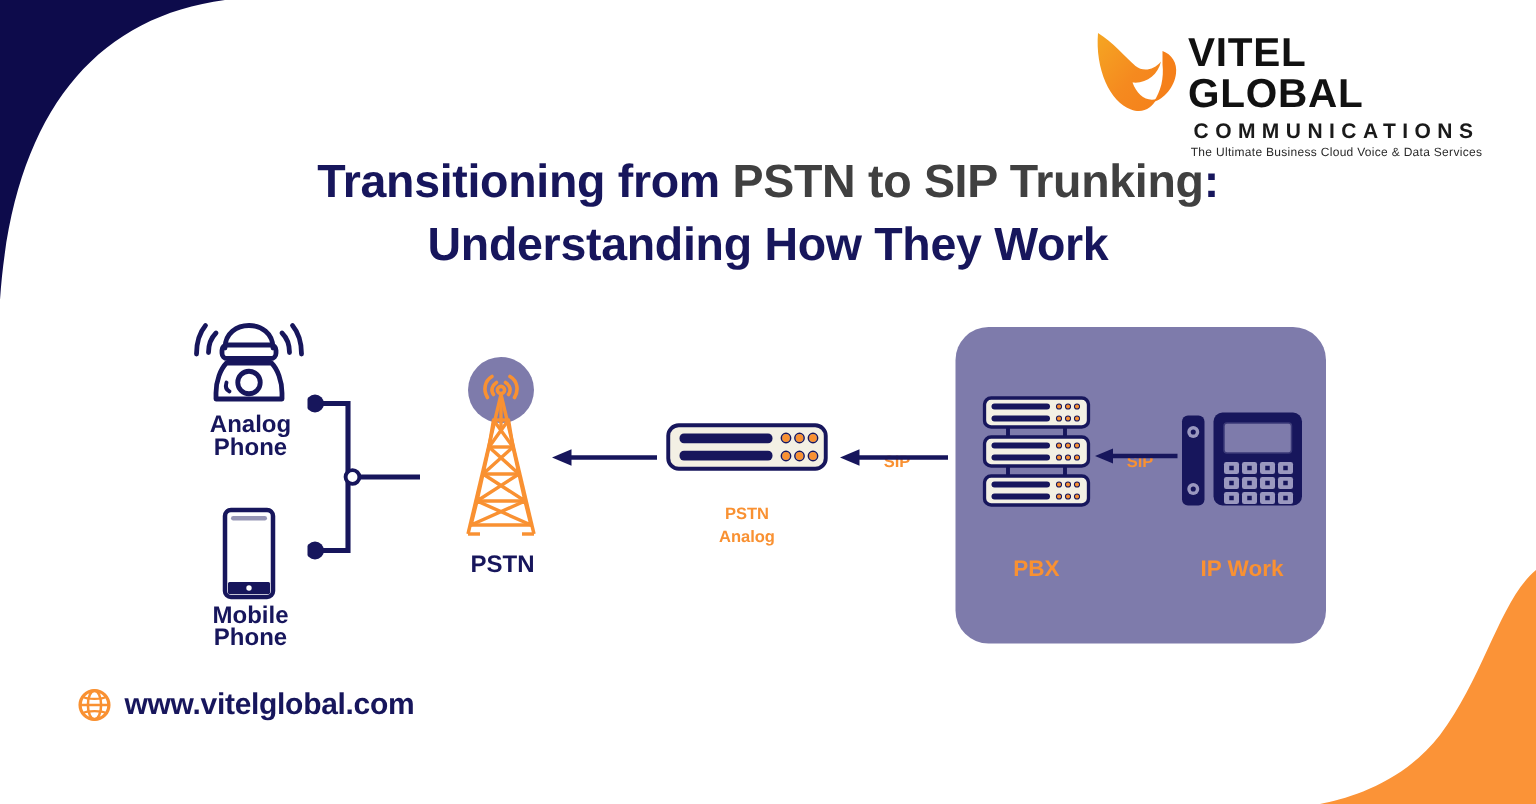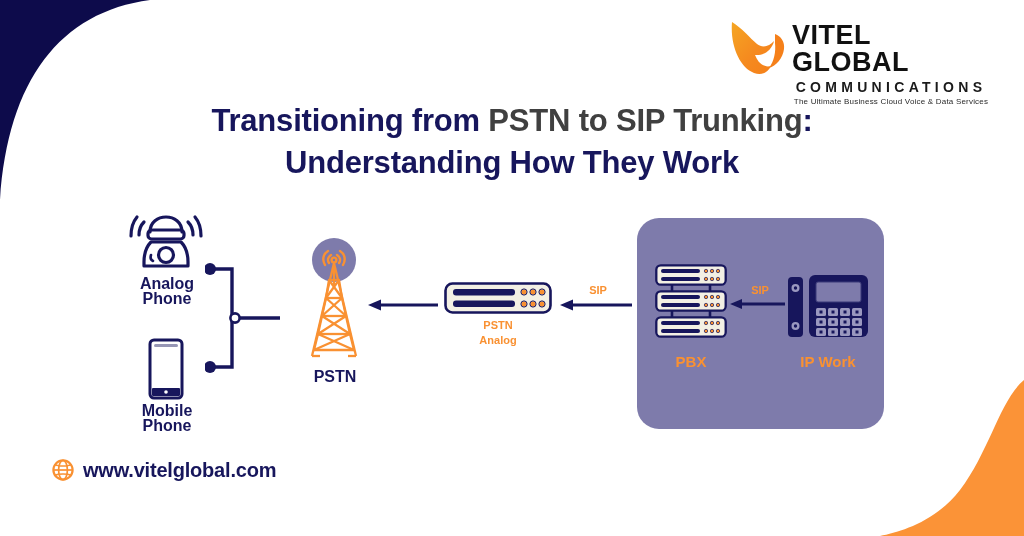--- a/index.html
+++ b/index.html
@@ -23,21 +23,21 @@
   .logo-tag{font-size:8px;color:#2a2a2a;letter-spacing:0.2px;line-height:1;margin-top:4px;text-align:center;font-style:normal;}
 
   
   #title{position:absolute;left:0;top:100px;width:1024px;text-align:center;}
   .title-line{font-size:31px;font-weight:bold;line-height:42px;color:#17165c;letter-spacing:-0.2px;}
   .hl{color:#404040;}
 
   
   .lbl{position:absolute;text-align:center;line-height:15px;font-weight:bold;}
   .lbl-navy{color:#17165c;font-size:16px;}
-  .lbl-orange{color:#f99132;}
+  .lbl-orange{color:#f99132;margin-top:18px;}
 
   
   #analog-phone{position:absolute;left:128px;top:210px;width:76px;height:62px;}
   #analog-phone-label{left:128px;top:276px;width:78px;}
   #mobile-phone{position:absolute;left:148px;top:338px;width:36px;height:62px;}
   #mobile-phone-label{left:128px;top:403px;width:78px;}
 
   #bracket{position:absolute;left:205px;top:262px;width:80px;height:112px;}
 
   #pstn-tower{position:absolute;left:296px;top:238px;width:76px;height:128px;}

